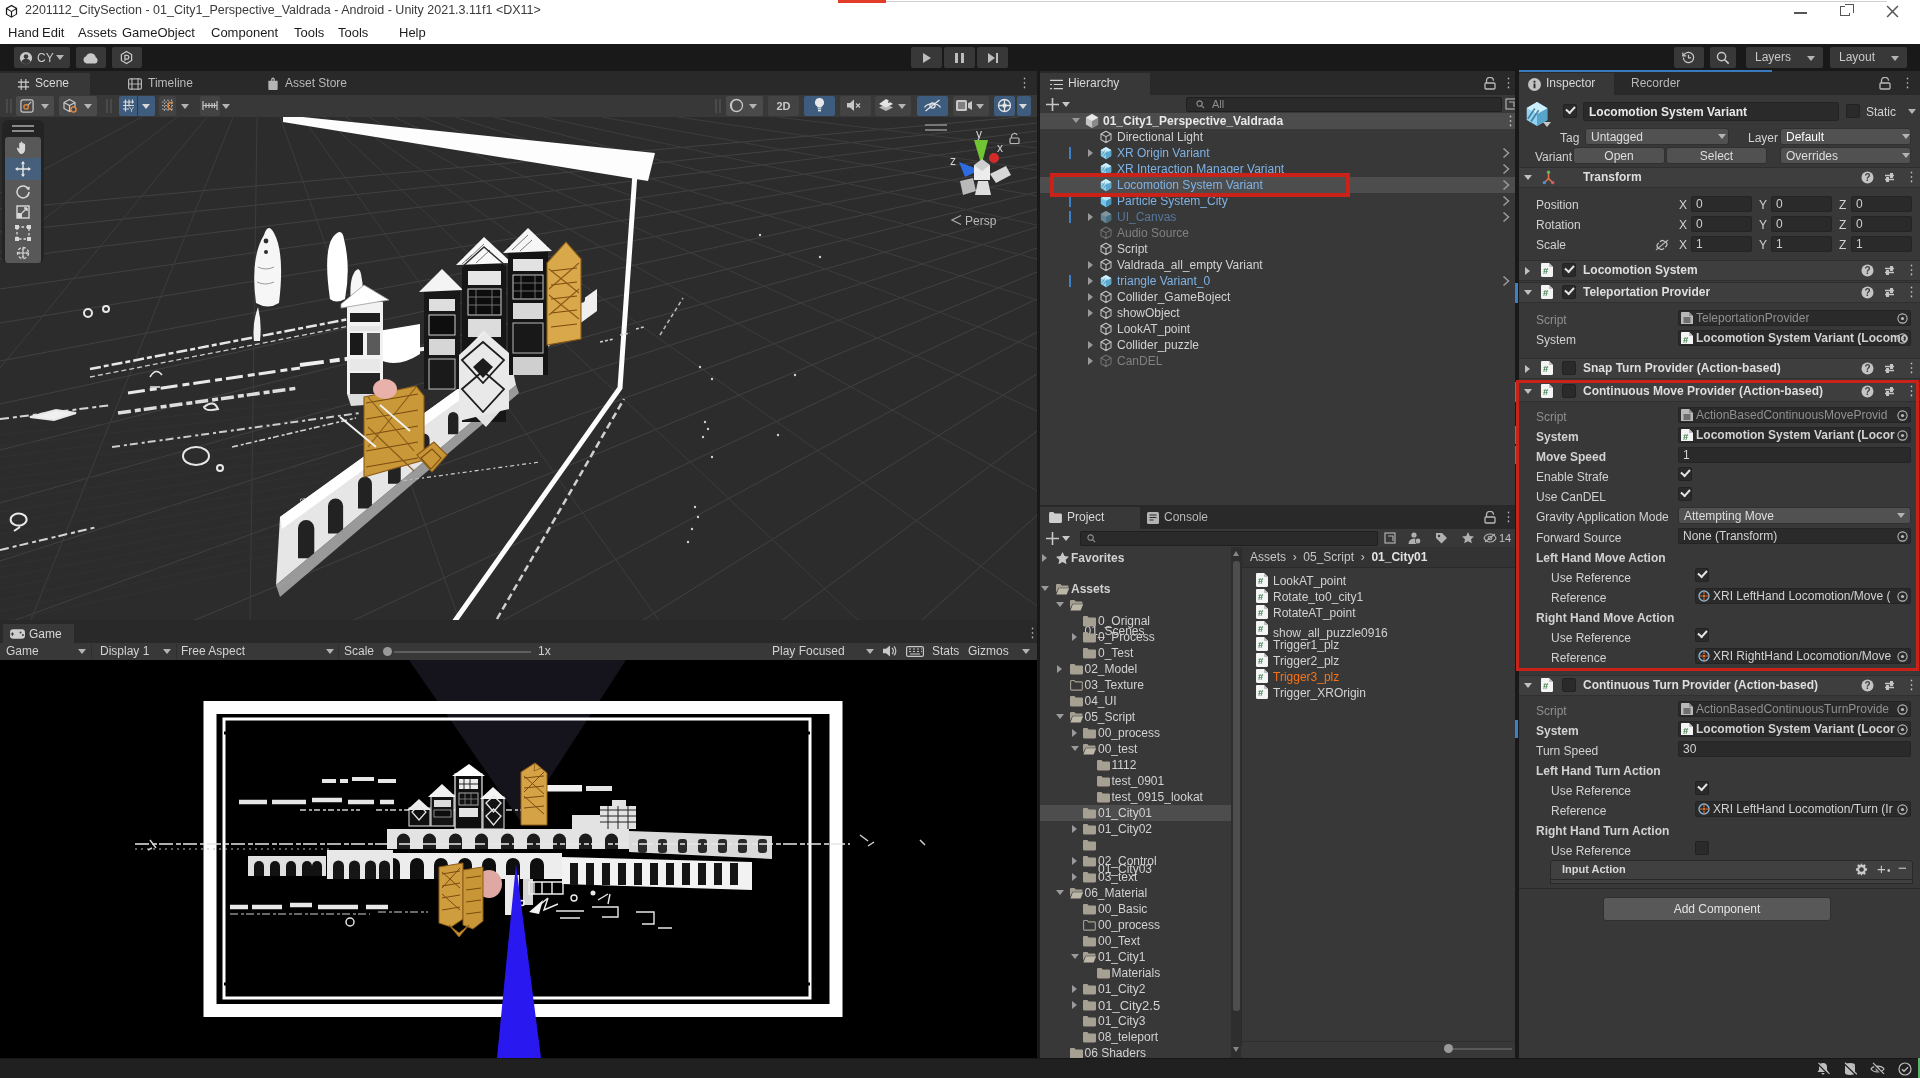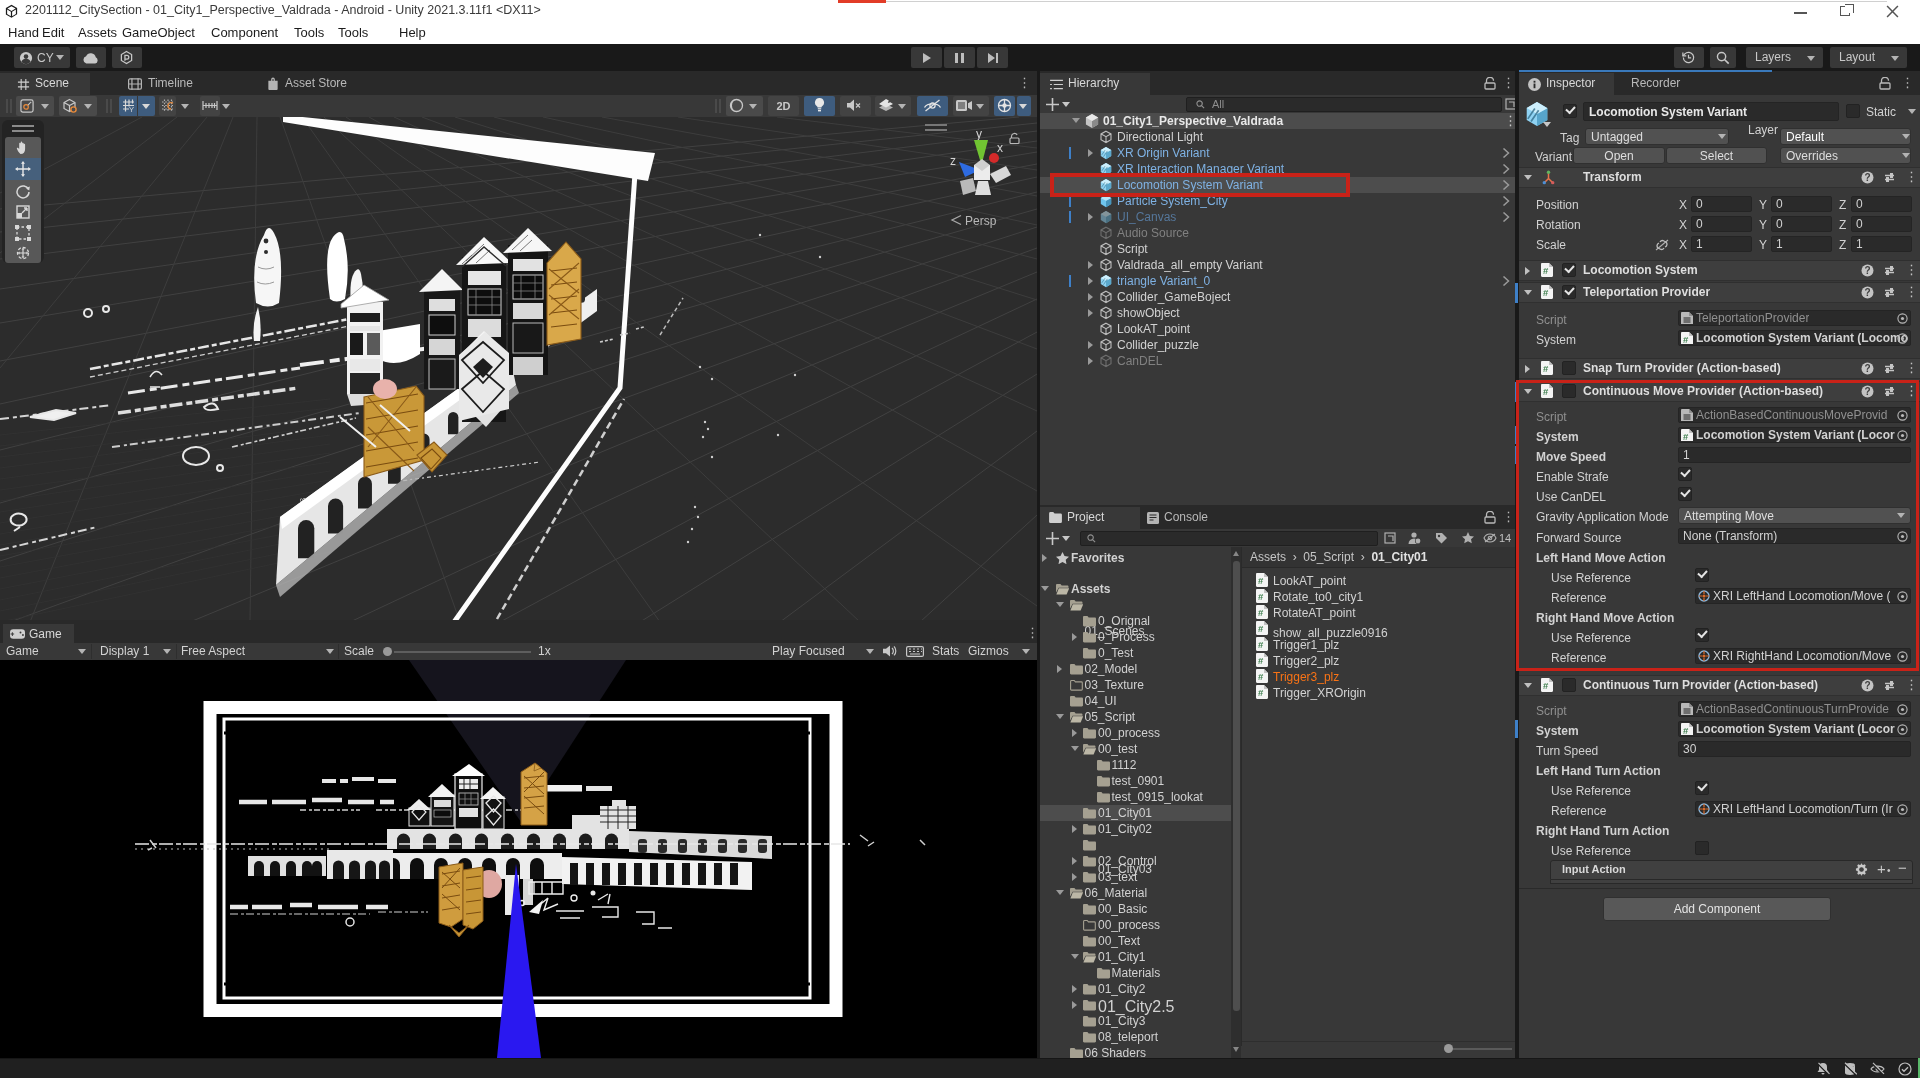--- a/index.html
+++ b/index.html
@@ -949,21 +949,21 @@
 <div class="abs" style="left:71.5px;top:437px;font-size:12px;font-weight:normal;color:#d2d2d2;white-space:nowrap;">Materials</div>
 <div class="tri-r" style="left:32px;top:456px;"></div>
 <svg class="abs" style="left:43.0px;top:454px" width="13" height="12">
         <use href="#i-fold"></use>
       </svg>
 <div class="abs" style="left:58.0px;top:453px;font-size:12px;font-weight:normal;color:#d2d2d2;white-space:nowrap;">01_City2</div>
 <div class="tri-r" style="left:32px;top:472px;"></div>
 <svg class="abs" style="left:43.0px;top:470px" width="13" height="12">
         <use href="#i-fold"></use>
       </svg>
-<div class="abs" style="left:58.0px;top:469px;font-size:16px;font-weight:normal;color:#d2d2d2;white-space:nowrap;">01_City2.5</div>
+<div class="abs" style="left:58.0px;top:469px;font-size:13px;font-weight:normal;color:#d2d2d2;white-space:nowrap;">01_City2.5</div>
 <svg class="abs" style="left:43.0px;top:486px" width="13" height="12">
         <use href="#i-fold"></use>
       </svg>
 <div class="abs" style="left:58.0px;top:485px;font-size:12px;font-weight:normal;color:#d2d2d2;white-space:nowrap;">01_City3</div>
 <svg class="abs" style="left:43.0px;top:502px" width="13" height="12">
         <use href="#i-fold"></use>
       </svg>
 <div class="abs" style="left:58.0px;top:501px;font-size:12px;font-weight:normal;color:#d2d2d2;white-space:nowrap;">08_teleport</div>
 <svg class="abs" style="left:29.5px;top:518px" width="13" height="12">
         <use href="#i-fold"></use>
@@ -1036,21 +1036,21 @@
 <div class="chk on" style="left:44px;top:9px;"></div>
 <div class="fld" style="left:64px;top:7px;width:256px;height:19px;"></div>
 <div class="abs" style="left:70px;top:10px;font-size:12px;font-weight:bold;color:#e8e8e8;">Locomotion System Variant</div>
 <div class="chk" style="left:327px;top:9px;"></div>
 <div class="abs" style="left:347px;top:10px;font-size:12px;color:#d2d2d2;">Static</div>
 <div class="caret" style="left:389px;top:14px;"></div>
 <div class="abs" style="left:41px;top:36px;font-size:12px;color:#d2d2d2;font-weight:normal;white-space:nowrap;">Tag</div>
 <div class="drop" style="left:66px;top:33px;width:144px;height:17px;"></div>
 <div class="abs" style="left:72px;top:35px;font-size:12px;color:#dedede;">Untagged</div>
 <div class="caret" style="left:199px;top:39px;"></div>
-<div class="abs" style="left:229px;top:28px;font-size:12px;color:#d2d2d2;font-weight:normal;white-space:nowrap;">Layer</div>
+<div class="abs" style="left:229px;top:36px;font-size:12px;color:#d2d2d2;font-weight:normal;white-space:nowrap;">Layer</div>
 <div class="drop" style="left:261px;top:33px;width:131px;height:17px;"></div>
 <div class="abs" style="left:267px;top:35px;font-size:12px;color:#ffffff;">Default</div>
 <div class="caret" style="left:383px;top:39px;"></div>
 <div class="abs" style="left:16px;top:55px;font-size:12px;color:#d2d2d2;font-weight:normal;white-space:nowrap;">Variant</div>
 <div class="drop" style="left:54px;top:52px;width:92px;height:17px;text-align:center;line-height:16px;">Open</div>
 <div class="drop" style="left:147px;top:52px;width:101px;height:17px;text-align:center;line-height:16px;">Select</div>
 <div class="drop" style="left:261px;top:52px;width:131px;height:17px;"></div>
 <div class="abs" style="left:267px;top:54px;font-size:12px;color:#dedede;">Overrides</div>
 <div class="caret" style="left:383px;top:58px;"></div>
 <div class="abs" style="left:0;top:72px;width:401px;height:21px;background:#3e3e3e;border-top:1px solid #2f2f2f;border-bottom:1px solid #303030;"></div>

